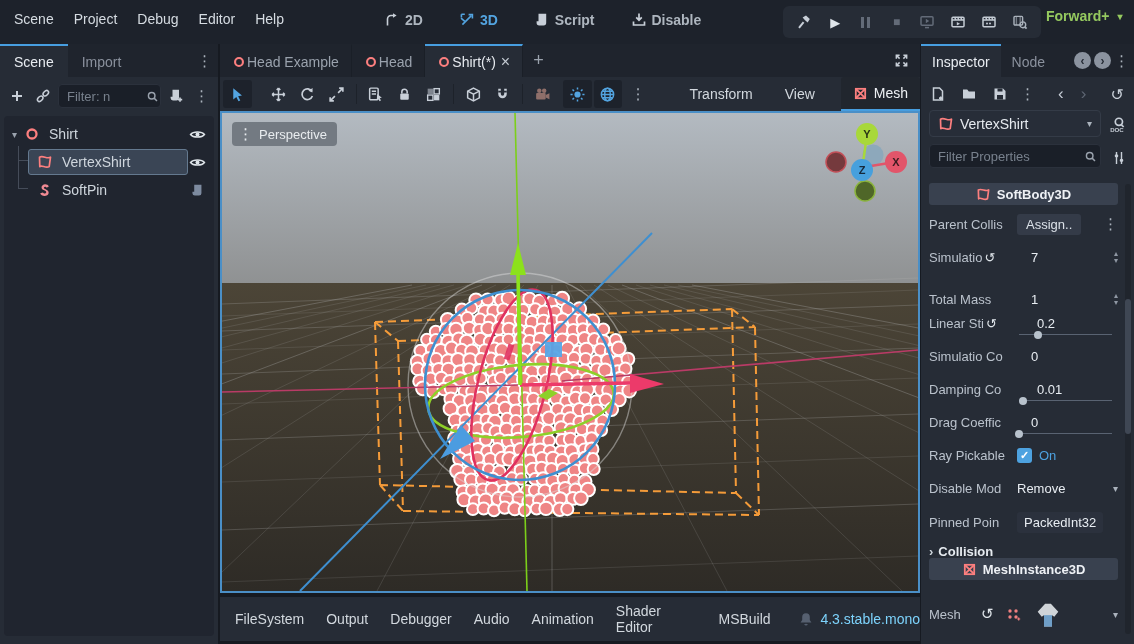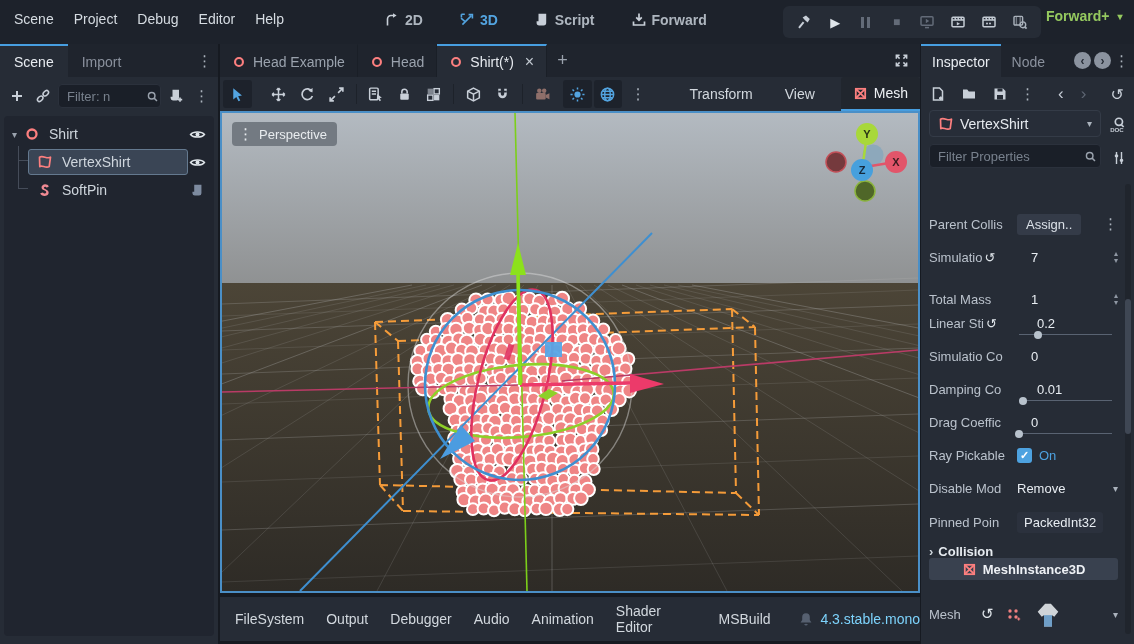--- a/index.html
+++ b/index.html
@@ -28,21 +28,21 @@
 
   
   #scene-tree { position:absolute; left:4px; top:72px; width:210px; bottom:8px; background:#20252f; border-radius:4px; }
   .tree-row { position:absolute; left:0; width:210px; height:28px; display:flex; align-items:center; }
   .tree-label { color:#cfd6dd; margin-left:6px; flex:1; white-space:nowrap; }
   .sel-box { position:absolute; left:24px; top:1px; width:160px; height:26px; background:#3a4555; border:1px solid #64798f; border-radius:3px; }
   .conn { position:absolute; border-color:#454c59; border-style:solid; border-width:0; }
 
   
   #center { position:absolute; left:220px; top:44px; width:700px; height:600px; }
-  .scene-tab { display:flex; align-items:center; gap:7px; padding:0 12px; color:#9aa2ad; border-top:2px solid transparent; border-right:1px solid #1a1f27; }
+  .scene-tab { display:flex; align-items:center; gap:1px; padding:0 12px; color:#9aa2ad; border-top:2px solid transparent; border-right:1px solid #1a1f27; }
   .scene-tab.active { background:#262c36; color:#e6eaef; border-top:2px solid #479ee0; }
   #vp-toolbar { position:absolute; left:0; top:33px; width:700px; height:34px; background:#262c36; display:flex; align-items:center; }
   .tbtn { width:30px; height:28px; display:flex; align-items:center; justify-content:center; color:#c8cfd8; }
   .tbtn.activebox { background:#1d222b; border-radius:3px; color:#53a4e0; }
   .tsep { width:1px; height:20px; background:#1d222a; margin:0 5px; }
   .vp-menu { padding:5px 12px; color:#d2d8de; }
   .vp-menu.active { background:#21262e; border-bottom:2px solid #479ee0; border-radius:3px 3px 0 0; color:#eef1f5; display:flex; gap:6px; align-items:center; }
   #viewport { position:absolute; left:0; top:67px; width:700px; height:482px; border:2px solid #4a8fc7; background:#3a352c; }
   .persp-btn { position:absolute; left:10px; top:9px; height:24px; padding:0 10px 0 6px; background:rgba(104,112,120,0.85); border-radius:4px; display:flex; align-items:center; gap:6px; color:#e8ecef; font-size:13px; }
 
@@ -109,21 +109,21 @@
           </span>
         <span>Script</span>
       </div>
       <div class="ws">
         <span class="ico" style="width:16px;height:16px;">
             <svg width="16" height="16" viewBox="0 0 16 16" fill="none" stroke="currentColor" stroke-width="1.7">
               <path d="M8 1.5 V8 M5.2 5.4 L8 8.2 L10.8 5.4"></path>
               <path d="M2.5 9.5 V13 H13.5 V9.5"></path>
             </svg>
           </span>
-        <span>Forward</span>
+        <span>Disable</span>
       </div>
     </div>
     <div id="playback">
       <span class="ico">
           <svg width="16" height="16" viewBox="0 0 16 16">
             <path d="M3 13.8 L7.6 8.2" stroke="currentColor" stroke-width="2" fill="none"></path>
             <path d="M6.6 3.6 L10 1.4 L13.8 5 L11.6 8.6 L8.8 6 Z" fill="currentColor"></path>
           </svg>
         </span>
       <span class="ico" style="font-size:13px;color:#dfe5ea;">▶</span>
@@ -902,20 +902,28 @@
         </span>
     </span>
     <span class="ico" style="position:absolute;left:187px;top:103px;">
         <svg width="16" height="16" viewBox="0 0 16 16" stroke="currentColor" stroke-width="1.4">
           <path d="M5.5 2 V14 M10.5 2 V14"></path>
           <rect x="3.8" y="4.5" width="3.4" height="2.8" rx="1" fill="currentColor" stroke="none"></rect>
           <rect x="8.8" y="9" width="3.4" height="2.8" rx="1" fill="currentColor" stroke="none"></rect>
         </svg>
       </span>
 
+    <div class="sect-hdr" style="top:139px;">
+      <span class="ico" style="width:15px;height:15px;color:#fc7f7f;">
+          <svg width="15" height="15" viewBox="0 0 16 16" fill="none" stroke="currentColor" stroke-width="1.8" stroke-linejoin="round">
+            <path d="M2.5 3.2 C6 1 10 5.4 13.5 3.2 L12.2 12.6 C8.7 14.8 4.7 10.4 2.8 12.6 Z"></path>
+          </svg>
+        </span>
+      <span>SoftBody3D</span>
+    </div>
 
     <div class="prop-row" style="top:165px;">
       <span class="plabel">Parent Collis</span>
       <span class="pval">
         <span style="background:#343b48;border-radius:3px;padding:3px 9px;color:#dbe1e8;">Assign..</span>
         <span class="vdots" style="margin-left:auto;">⋮</span>
       </span>
     </div>
     <div class="prop-row" style="top:198px;">
       <span class="plabel">

